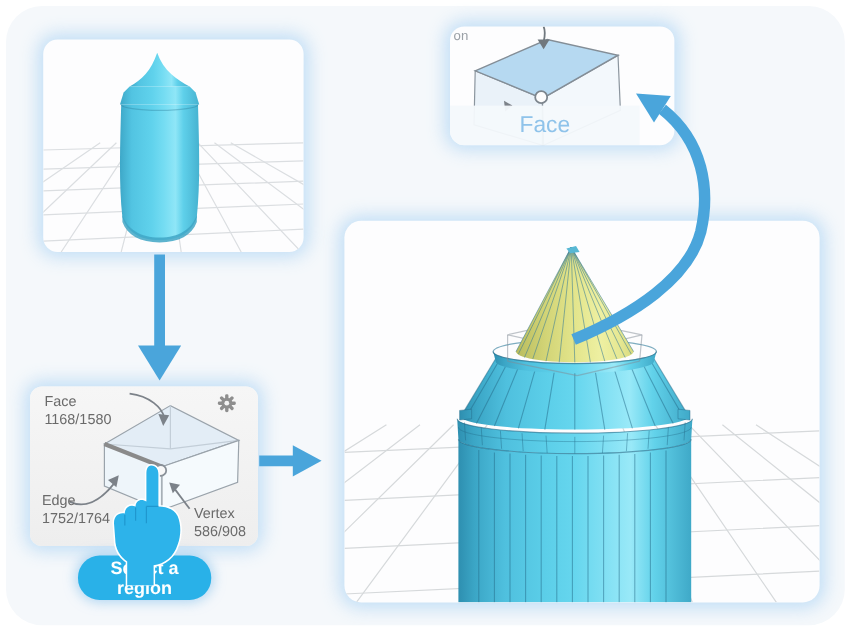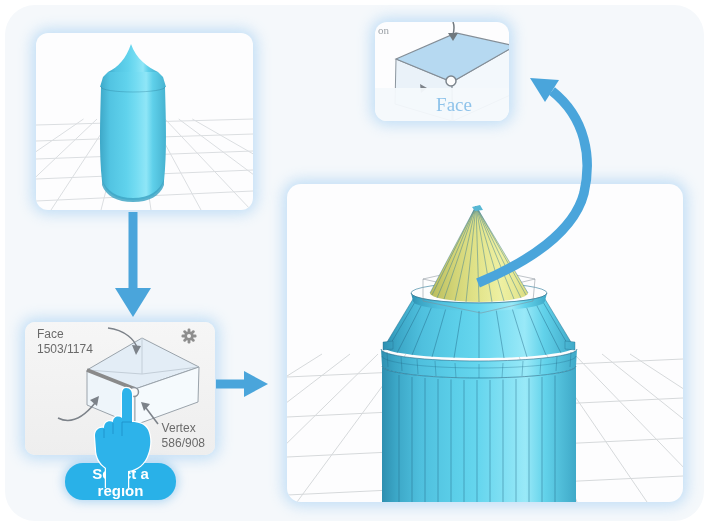--- a/index.html
+++ b/index.html
@@ -2,21 +2,21 @@
 <html><head>
 <meta charset="utf-8">
 <style>
   html,body{margin:0;padding:0;background:#ffffff;font-family:"Liberation Sans",sans-serif;}
   .stage{position:relative;width:709px;height:526px;overflow:hidden;background:#ffffff;}
   .container{position:absolute;left:5px;top:5px;width:699px;height:516px;background:#f5f8fb;border-radius:30px;}
   .panel{position:absolute;background:#fdfdfe;border-radius:12px;box-shadow:0 0 14px 4px rgba(130,190,240,.45);overflow:hidden;}
   .panel-mini{left:36px;top:33px;width:217px;height:177px;}
   .panel-card{left:25px;top:322px;width:190px;height:133px;background:linear-gradient(#f6f6f6,#eeeeee);border-radius:10px;}
   .panel-main{left:287px;top:184px;width:396px;height:318px;border-radius:14px;}
-  .panel-callout{left:375px;top:22px;width:134px;height:99px;font-family:Liberation Serif, serif;}
+  .panel-callout{left:375px;top:22px;width:187px;height:99px;}
   .panel svg.fill{position:absolute;left:0;top:0;}
   .card-text{position:absolute;color:#6a6a6a;font-size:12px;line-height:15px;}
   .card-text .num{display:block;}
   .callout-band{position:absolute;left:0;top:66px;width:158px;height:33px;background:rgba(244,249,252,.95);display:flex;align-items:center;justify-content:center;}
   .callout-face{color:#8fc3ea;font-size:19px;}
   .cropped-text{position:absolute;left:3px;top:2px;color:#9ba1a7;font-size:11px;}
   .select-btn{position:absolute;left:65px;top:463px;width:111px;height:37px;border:none;border-radius:18px;
     background:#29b1e8;color:#ffffff;font-family:"Liberation Sans",sans-serif;font-size:15px;font-weight:bold;
     box-shadow:0 0 10px 2px rgba(120,185,235,.55);cursor:pointer;}
   .hand-svg{position:absolute;left:85px;top:378px;z-index:5;}
@@ -85,21 +85,25 @@
         <rect x="6.6" y="0.5" width="2.8" height="15" rx="1.2"></rect>
         <rect x="6.6" y="0.5" width="2.8" height="15" rx="1.2" transform="rotate(45 8 8)"></rect>
         <rect x="6.6" y="0.5" width="2.8" height="15" rx="1.2" transform="rotate(90 8 8)"></rect>
         <rect x="6.6" y="0.5" width="2.8" height="15" rx="1.2" transform="rotate(135 8 8)"></rect>
         <circle cx="8" cy="8" r="4.6"></circle>
       </g>
       <circle cx="8" cy="8" r="2" fill="#f3f3f3"></circle>
     </svg>
     <div class="card-text" style="left:12px;top:5px;">
       <span>Face</span>
-      <span class="num">1503/1174</span>
+      <span class="num">1168/1580</span>
+    </div>
+    <div class="card-text" style="left:10px;top:88px;">
+      <span>Edge</span>
+      <span class="num">1752/1764</span>
     </div>
     <div class="card-text" style="right:10px;top:99px;">
       <span>Vertex</span>
       <span class="num">586/908</span>
     </div>
   </div>
 
   <button class="select-btn">
     <span>Select a region</span>
   </button>

